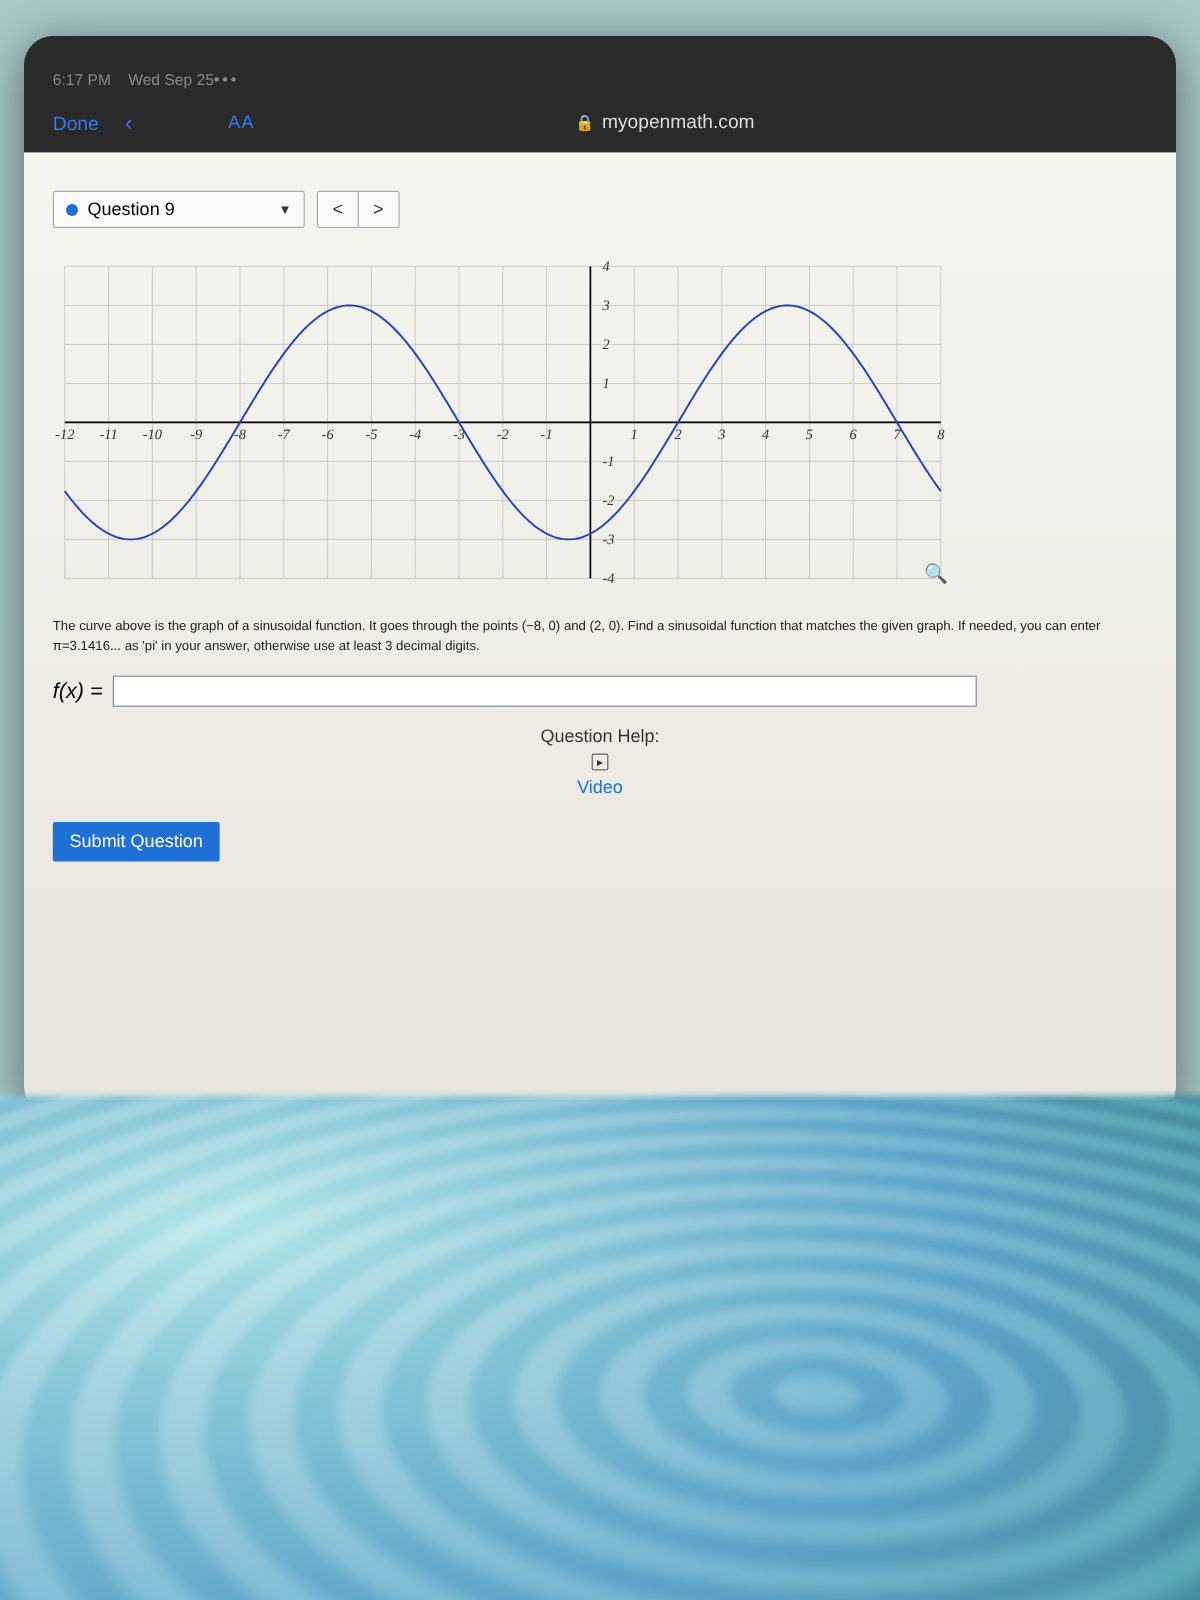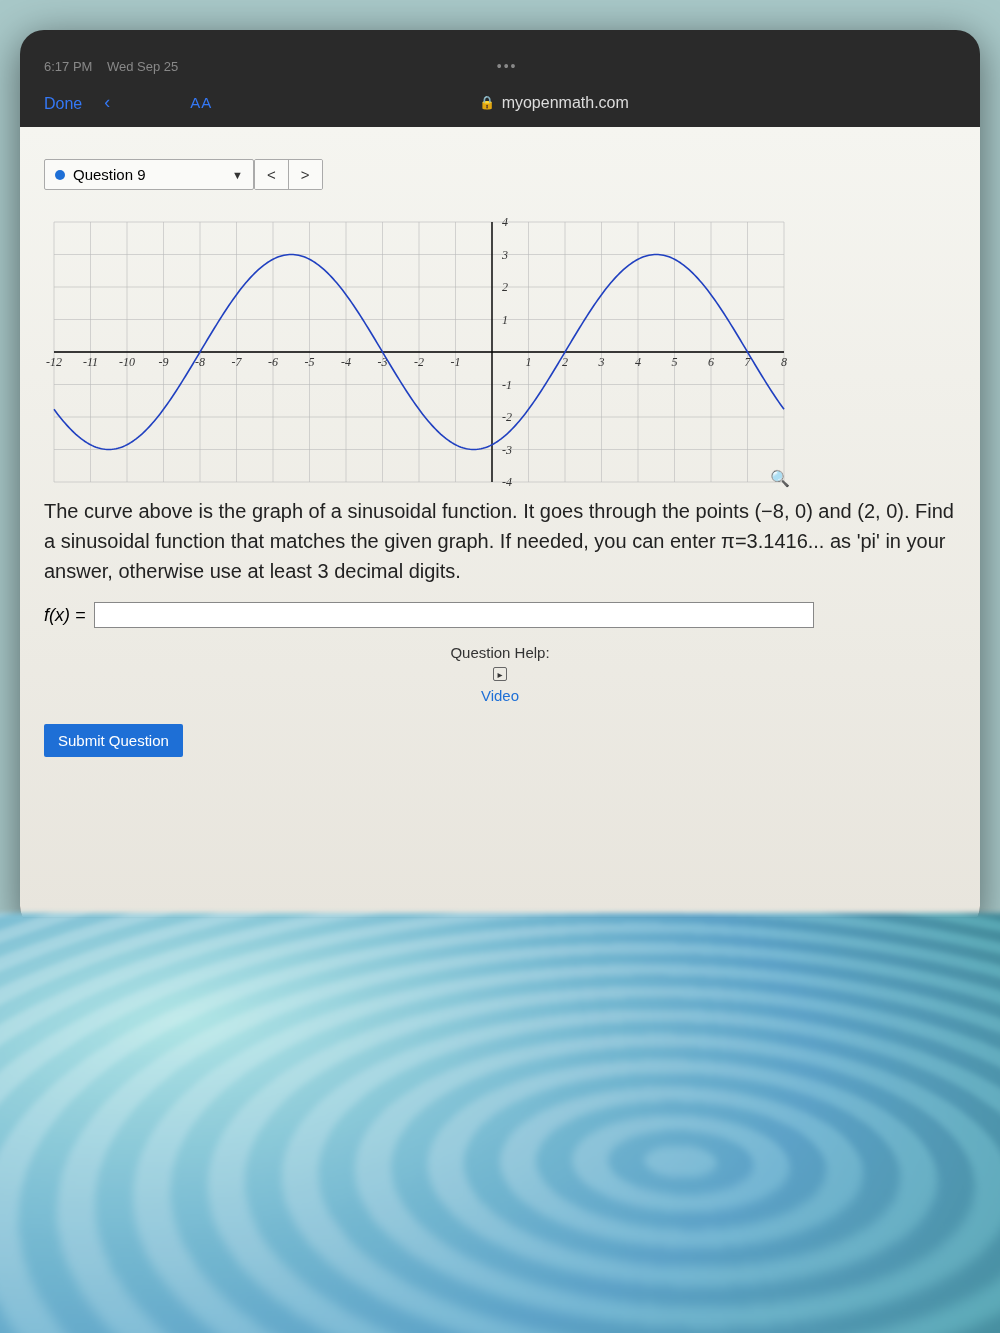--- a/index.html
+++ b/index.html
@@ -15,21 +15,21 @@
     background: #2a2a2a;
     border-radius: 24px;
     margin: 30px 20px 0 20px;
     padding: 20px 0 0 0;
     box-shadow: 0 8px 40px rgba(0,0,0,0.5);
     height: 900px;
     overflow: hidden;
   }
   .status-bar {
     display: flex;
-    justify-content: space-between;
+    justify-content: flex-start;
     align-items: center;
     padding: 8px 24px;
     color: #888;
     font-size: 14px;
   }
   .status-left { color: #888; font-size: 13px; }
   .status-center { color: #888; letter-spacing: 2px; }
   .browser-bar {
     display: flex;
     align-items: center;
@@ -59,20 +59,21 @@
   }
   .section-header {
     padding: 12px 8px 6px 8px;
   }
   .section-title { font-size: 22px; font-weight: bold; color: #111; }
   .score-line { font-size: 15px; color: #444; margin-top: 4px; }
   .score-line span { margin-right: 16px; }
   .question-nav {
     display: flex;
     align-items: center;
+    gap: 10px;
     padding: 14px 24px;
   }
   .q-select {
     display: flex;
     align-items: center;
     gap: 8px;
     border: 1px solid #aaa;
     background: #fafaf8;
     padding: 6px 10px;
     font-size: 15px;
@@ -83,21 +84,21 @@
   .q-select-left { display:flex; align-items:center; gap:8px;}
   .q-dot { width: 10px; height: 10px; background: #1e6fd6; border-radius: 50%; }
   .caret-down { font-size: 11px; color:#333;}
   .nav-arrows { display: flex; border: 1px solid #aaa; border-radius:2px; overflow:hidden; }
   .nav-arrow { padding: 6px 12px; font-size: 15px; color: #333; background:#fafaf8; }
   .nav-arrow + .nav-arrow { border-left: 1px solid #aaa; }
   .question-body { padding: 8px 24px; }
   .graph-container { position: relative; width: 750px; height: 280px; }
   .graph-svg { background: #fdfdfb00; }
   .zoom-icon { position:absolute; right:4px; bottom:4px; font-size:16px; color:#666;}
-  .question-text { font-size: 20px; color: #222; line-height: 1.5; margin-top: 4px; }
+  .question-text { font-size: 11px; color: #222; line-height: 1.5; margin-top: 22px; }
   .answer-row { display: flex; align-items: center; gap: 8px; margin-top: 16px; }
   .fx-label { font-family: Liberation Sans, sans-serif; font-style: italic; font-size: 18px; }
   .answer-input {
     flex: 1;
     border: 1px solid #888;
     padding: 4px 6px;
     font-size: 15px;
     height: 26px;
     max-width: 720px;
     background:#fff;

